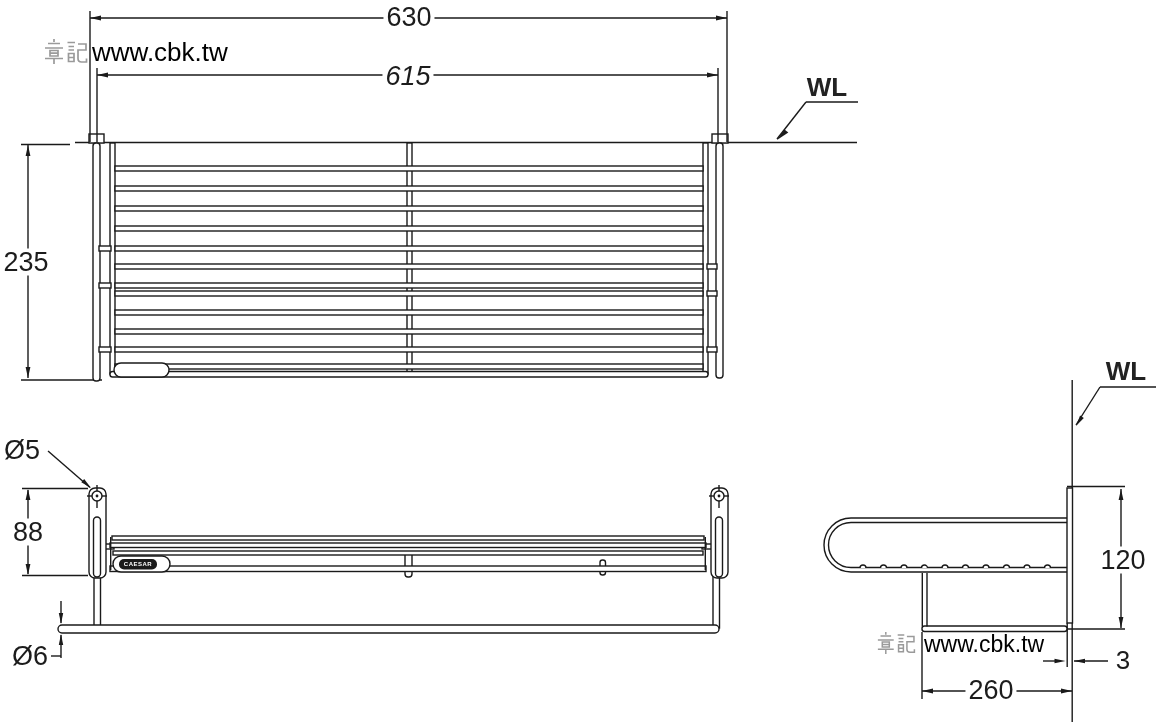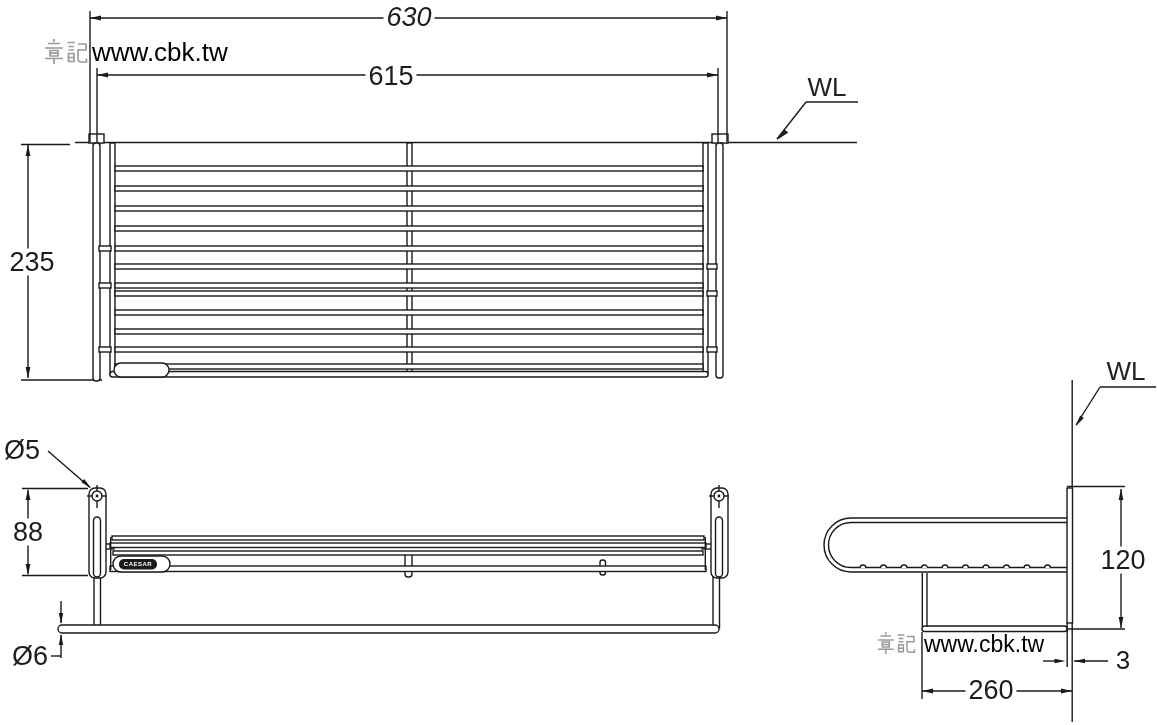--- a/index.html
+++ b/index.html
@@ -3,21 +3,21 @@
 <meta charset="utf-8">
 <style>
   html,body{margin:0;padding:0;background:#fff;}
   .stage{position:relative;width:1157px;height:725px;background:#ffffff;overflow:hidden;
          font-family:"Liberation Sans",sans-serif;}
   .stage svg{position:absolute;left:0;top:0;}
   .lbl{position:absolute;line-height:1;white-space:nowrap;color:#1c1c1c;
        font-family:"Liberation Sans",sans-serif;transform:translate(-50%,-50%);}
   .dim{font-size:27px;background:#fff;padding:0 3px;}
   .dim-sm{font-size:26px;background:#fff;padding:0 2px;}
-  .wl{font-size:26px;color:#222;}
+  .wl{font-size:26px;color:#222;font-weight:bold;}
   .wm{font-size:26px;color:#000000;transform:translateY(-50%);background:transparent;}
   .wm2{font-size:23px;}
   .logo-txt{font-size:6px;font-weight:bold;color:#fff;letter-spacing:.5px;
             transform:translate(-50%,-50%);}
 </style>
 </head>
 <body>
 
 <div class="stage">
 
@@ -204,23 +204,23 @@
     <g>
       <path d="M10,0 V3 M4,4.5 H16 M1,9 H19 M6,11.5 H14 V17 H6 Z M6,14.2 H14 M1,19.5 H19 M10,19.5 V25"></path>
     </g>
     <g transform="translate(23,0)">
       <path d="M0.5,3.5 H8 M1.5,7.5 H7 M1.5,11 H7 M1.5,14.5 H7 V22.5 H1.5 Z M1.5,18.5 H7
                M11,5 H19 V11 H11 V19.5 Q11,23 14.5,23 H19.5 V19.5"></path>
     </g>
   </g>
 </svg>
 
-<div class="lbl dim" style="left:409px;top:17px;font-style:italic;">630</div>
-<div class="lbl dim" style="left:391px;top:76px;">615</div>
-<div class="lbl dim" style="left:32px;top:262px;">235</div>
+<div class="lbl dim" style="left:409px;top:17px;">630</div>
+<div class="lbl dim" style="left:408px;top:76px;font-style:italic;">615</div>
+<div class="lbl dim" style="left:26px;top:262px;">235</div>
 <div class="lbl wl" style="left:827px;top:87px;">WL</div>
 
 <div class="lbl dim" style="left:22px;top:450px;">Ø5</div>
 <div class="lbl dim" style="left:28px;top:532px;text-align:right;">88</div>
 <div class="lbl dim" style="left:30px;top:656px;">Ø6</div>
 
 <div class="lbl wl" style="left:1126px;top:371px;">WL</div>
 <div class="lbl dim" style="left:1123px;top:560px;">120</div>
 <div class="lbl dim-sm" style="left:1123px;top:660px;">3</div>
 <div class="lbl dim" style="left:991px;top:690px;">260</div>

